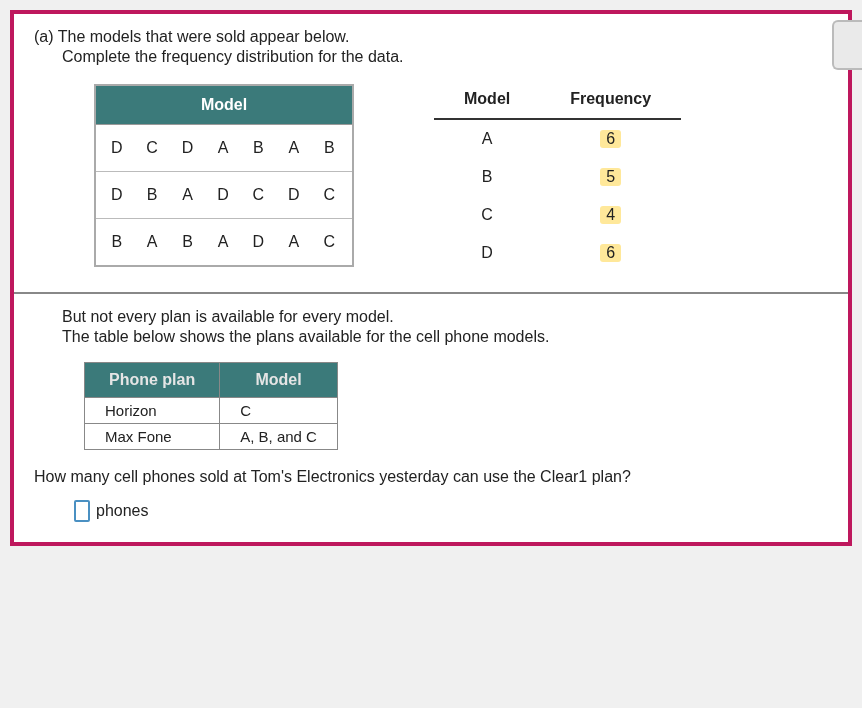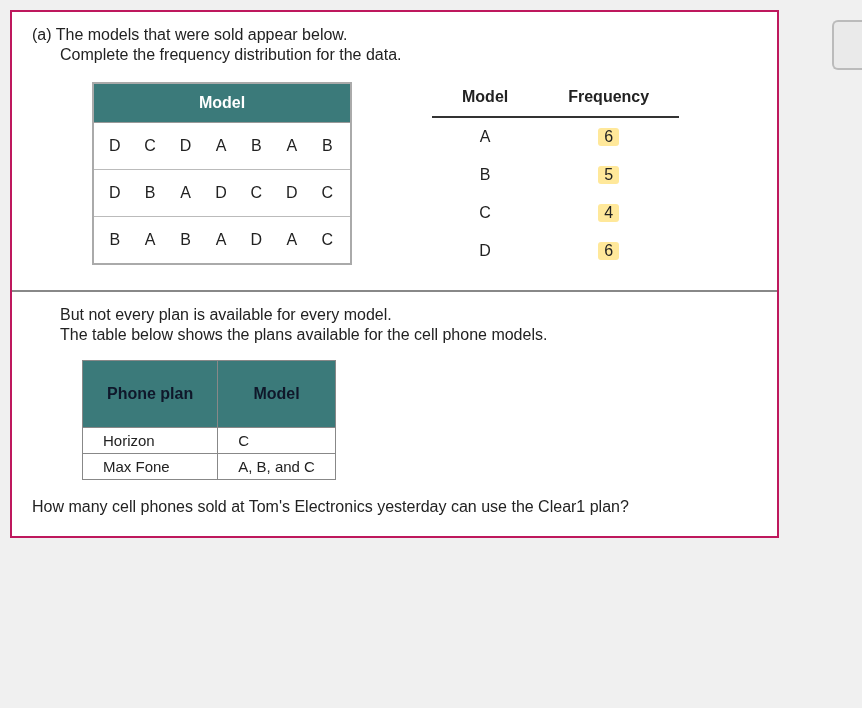--- a/index.html
+++ b/index.html
@@ -4,23 +4,23 @@
   <style>
     * { box-sizing: border-box; margin: 0; padding: 0; }
     body {
       font-family: Arial, Helvetica, sans-serif;
       background: #f0f0f0;
       padding: 10px;
       font-size: 16px;
       color: #222;
     }
     .container {
-      width: 769px;
+      width: 842px;
       background: #fff;
-      border: 2px solid #be185d;
+      border: 4px solid #be185d;
     }
     .section {
       padding: 14px 20px 20px 20px;
     }
     .section-a { border-bottom: 2px solid #888; }
     .q-line { margin-bottom: 2px; }
     .indent { padding-left: 28px; }
     .content-row {
       display: flex;
       gap: 80px;
@@ -75,23 +75,23 @@
       display: inline-block;
     }
     
     .plan-table {
       border-collapse: collapse;
       margin-top: 16px;
       margin-left: 50px;
     }
     .plan-table th {
       background: #3b7a7a;
-      color: #0f172a;
+      color: #e5e5e5;
       font-weight: bold;
-      padding: 24px 24px;
+      padding: 8px 24px;
       border: 1px solid #888;
     }
     .plan-table td {
       border: 1px solid #888;
       padding: 4px 20px;
       font-size: 15px;
     }
     .question-text {
       margin-top: 18px;
     }
@@ -234,16 +234,20 @@
         </tr>
         <tr>
           <td>Max Fone</td>
           <td>A, B, and C</td>
         </tr>
       </tbody>
     </table>
 
     <div class="question-text">How many cell phones sold at Tom's Electronics yesterday can use the Clear1 plan?</div>
 
+    <div class="answer-area">
+      <span class="input-box"></span>
+      <span>phones</span>
+    </div>
   </div>
 
 </div>
 </div>
 
 </body></html>

